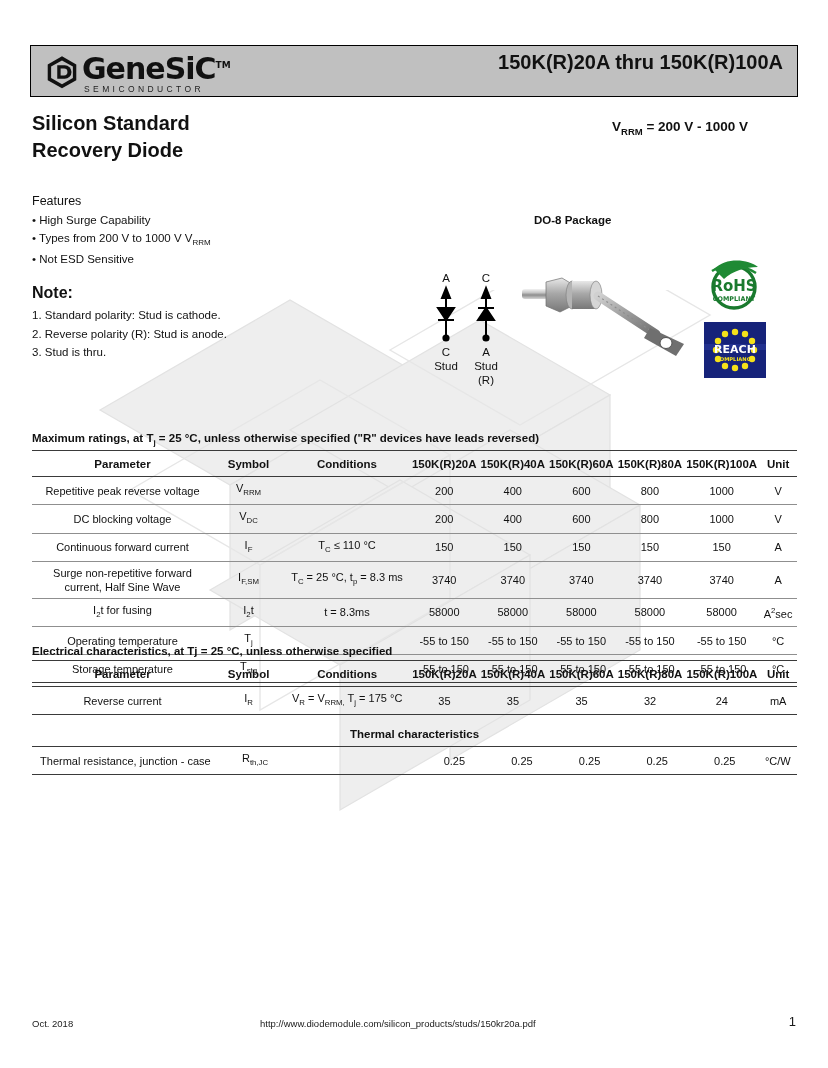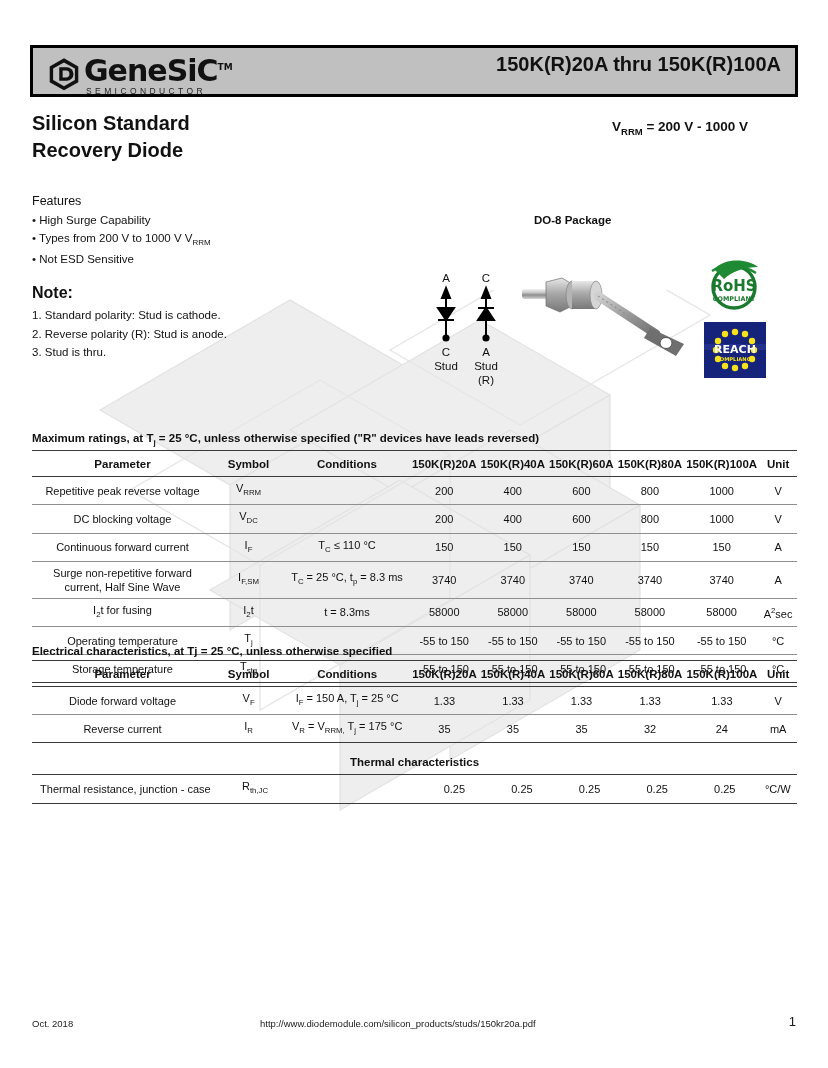--- a/index.html
+++ b/index.html
@@ -28,21 +28,21 @@
   }
 
   
   .header-band {
     position: absolute;
     left: 30px;
     top: 45px;
     width: 768px;
     height: 52px;
     background: #c0c0c0;
-    border: 3px solid #000000;
+    border: 1px solid #000000;
     box-sizing: border-box;
     z-index: 2;
   }
   .logo-block {
     position: absolute;
     left: 14px;
     top: 4px;
     height: 44px;
     display: flex;
     align-items: center;
@@ -559,31 +559,20 @@
             <th>150K(R)20A</th>
             <th>150K(R)40A</th>
             <th>150K(R)60A</th>
             <th>150K(R)80A</th>
             <th>150K(R)100A</th>
             <th>Unit</th>
           </tr>
         </thead>
       <tbody id="ec-body">
           <tr>
-            <td class="p-name">Diode forward voltage</td>
-            <td>V<sub>F</sub></td>
-            <td>I<sub>F</sub> = 150 A, T<sub>j</sub> = 25 °C</td>
-            <td>1.33</td>
-            <td>1.33</td>
-            <td>1.33</td>
-            <td>1.33</td>
-            <td>1.33</td>
-            <td>V</td>
-          </tr>
-          <tr>
             <td class="p-name">Reverse current</td>
             <td>I<sub>R</sub></td>
             <td>V<sub>R</sub> = V<sub>RRM,</sub> T<sub>j</sub> = 175 °C</td>
             <td>35</td>
             <td>35</td>
             <td>35</td>
             <td>32</td>
             <td>24</td>
             <td>mA</td>
           </tr>

